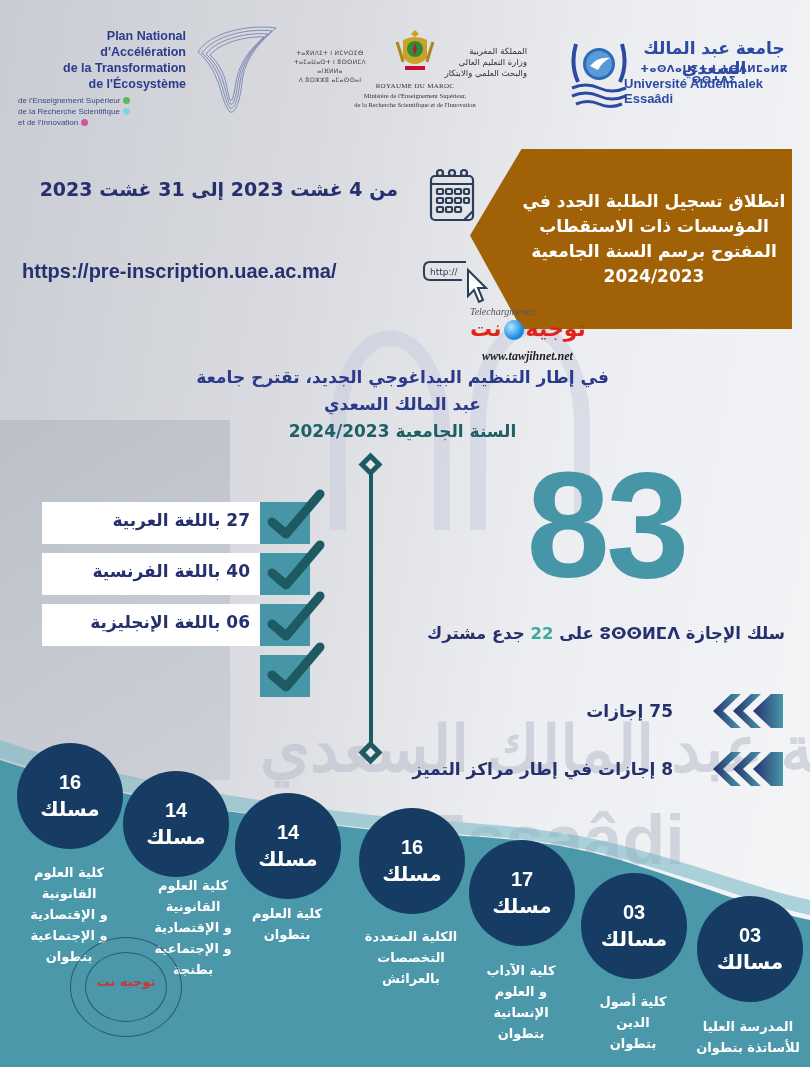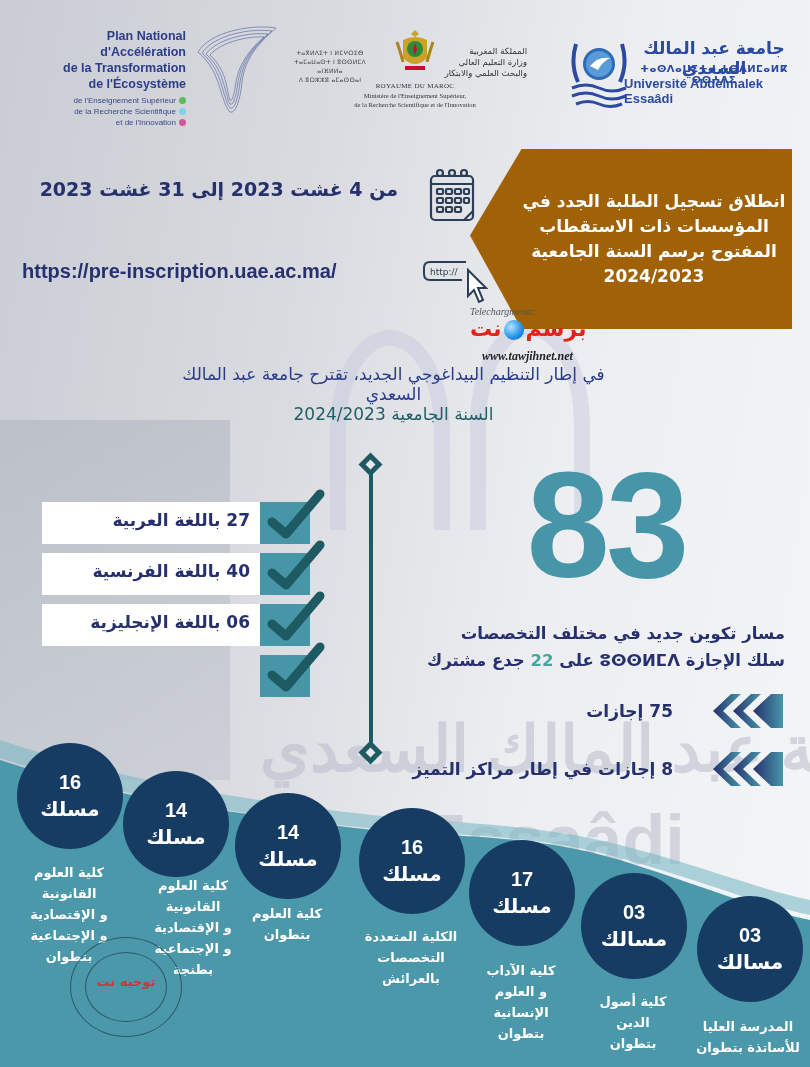--- a/index.html
+++ b/index.html
@@ -22,21 +22,21 @@
     border-bottom: none; opacity: .5;
   }
   .bg-watermark-text {
     position: absolute; color: #b9bccb; font-family: "Liberation Sans", sans-serif;
     font-weight: bold; opacity: .55; white-space: nowrap;
   }
 
   
   .logo-pna { left: 18px; top: 28px; width: 250px; }
   .pna-title { color: #2d3b8c; font-family: "Liberation Sans", sans-serif; font-weight: bold; font-size: 12.5px; line-height: 16px; text-align: right; width: 168px; }
-  .pna-sub { color: #3a4785; font-family: "Liberation Sans", sans-serif; font-size: 8px; line-height: 11px; text-align: right; width: 168px; margin-top: 3px; }
+  .pna-sub { color: #3a4785; font-family: "Liberation Sans", sans-serif; font-size: 8px; line-height: 11px; width: 168px; margin-top: 3px; }
   .pna-dot { display: inline-block; width: 7px; height: 7px; border-radius: 50%; margin-left: 3px; vertical-align: middle; }
   .pna-swirl { position: absolute; left: 172px; top: -6px; width: 90px; height: 96px; }
 
   .logo-ministry { left: 285px; top: 28px; width: 240px; height: 85px; }
   .ministry-emblem { position: absolute; left: 110px; top: 0; width: 40px; height: 46px; }
   .tifinagh-small { position: absolute; left: 0; top: 20px; width: 90px; font-size: 6px; color: #444; text-align: center; line-height: 9px; letter-spacing: .3px; }
   .arabic-small { position: absolute; right: -2px; top: 18px; width: 90px; font-size: 8.5px; color: #333; text-align: right; line-height: 11px; direction: rtl; }
   .ministry-fr { position: absolute; left: 50px; top: 54px; width: 160px; text-align: center; font-family: "Liberation Serif", serif; font-size: 6.5px; line-height: 9px; color: #333; }
   .ministry-fr .rm { font-size: 7px; letter-spacing: .3px; }
 
@@ -62,21 +62,21 @@
   .url-line { left: 22px; top: 260px; color: #26306e; font-family: "Liberation Sans", sans-serif; font-weight: bold; font-size: 20px; }
   .calendar-icon { left: 428px; top: 168px; width: 50px; height: 56px; }
   .http-icon { left: 422px; top: 256px; width: 66px; height: 48px; }
 
   
   .tw-label { left: 470px; top: 306px; font-family: "Liberation Serif", serif; font-style: italic; font-size: 10px; color: #555; }
   .tw-logo { left: 470px; top: 316px; font-size: 22px; font-weight: bold; color: #e2231a; direction: rtl; }
   .tw-ball { display: inline-block; width: 20px; height: 20px; border-radius: 50%; background: radial-gradient(circle at 35% 35%, #b5e4ff, #1e8fe6 60%, #0c62b5); vertical-align: middle; margin: 0 2px; }
   .tw-url { left: 482px; top: 349px; font-family: "Liberation Serif", serif; font-style: italic; font-weight: bold; font-size: 12px; color: #222; }
 
-  .intro { left: 171px; top: 364px; width: 445px; text-align: center; direction: rtl; font-weight: normal; line-height: 20px; }
+  .intro { left: 180px; top: 364px; width: 445px; text-align: center; direction: rtl; font-weight: bold; line-height: 27px; }
   .intro .l1 { color: #2b3a8a; font-size: 17px; }
   .intro .l2 { color: #1f5f66; font-size: 17px; }
 
   
   .vline { left: 369px; top: 466px; width: 4px; height: 288px; background: #1e5a62; }
   .vdiamond { left: 362px; top: 456px; width: 17px; height: 17px; background: #1e5a62; transform: rotate(45deg); }
   .vdiamond::after { content: ""; position: absolute; left: 5px; top: 5px; width: 7px; height: 7px; background: #e6e8ec; }
   .vdiamond.bottom { top: 744px; }
 
   
@@ -208,21 +208,21 @@
 
 <svg class="abs http-icon" viewBox="0 0 66 48">
   <path d="M44 6 H8 Q2 6 2 12 V18 Q2 24 8 24 H40" fill="none" stroke="#2c3e57" stroke-width="2"></path>
   <text x="8" y="19" font-size="9" font-family="DejaVu Sans, sans-serif" fill="#2c3e57">http://</text>
   <path d="M46 14 L46 40 L52 34 L57 46 L61 44 L56 32 L64 32 Z" fill="#fff" stroke="#2c3e57" stroke-width="2"></path>
 </svg>
 <div class="abs url-line">https://pre-inscription.uae.ac.ma/</div>
 
 <div class="abs tw-label">Telechargmenet:</div>
 <div class="abs tw-logo">
-  <span>برسم</span><span class="tw-ball"></span><span>نت</span>
+  <span>توجيه</span><span class="tw-ball"></span><span>نت</span>
 </div>
 <div class="abs tw-url">www.tawjihnet.net</div>
 
 <div class="abs intro">
   <div class="l1">في إطار التنظيم البيداغوجي الجديد، تقترح جامعة عبد المالك السعدي</div>
   <div class="l2">السنة الجامعية 2024/2023</div>
 </div>
 
 <div class="abs vline"></div>
 <div class="abs vdiamond"></div>
@@ -252,21 +252,20 @@
 <div class="abs lang-row" style="top:655px;">
   <div class="lang-check-bg"></div>
   <svg class="lang-check" viewBox="0 0 60 56">
       <path d="M6 34 L20 46 L54 6" fill="none" stroke="#1e5a62" stroke-width="9" stroke-linecap="round" stroke-linejoin="round"></path>
     </svg>
 </div>
 
 <div class="abs big-83">83</div>
 
 <div class="abs desc">
-  <div>مسار تكوين جديد في مختلف التخصصات</div>
   <div><span>سلك الإجازة ⵓⵙⵙⵍⵎⴷ على</span> <span class="hl">22</span> <span>جدع مشترك</span></div>
 </div>
 
 <div class="abs lic-row" style="top:692px;">
   <svg class="lic-chev" viewBox="0 0 74 38">
     <defs>
         <linearGradient id="cg" x1="0" x2="1">
           <stop offset="0" stop-color="#26306e"></stop>
           <stop offset="1" stop-color="#4796a8"></stop>
         </linearGradient>

